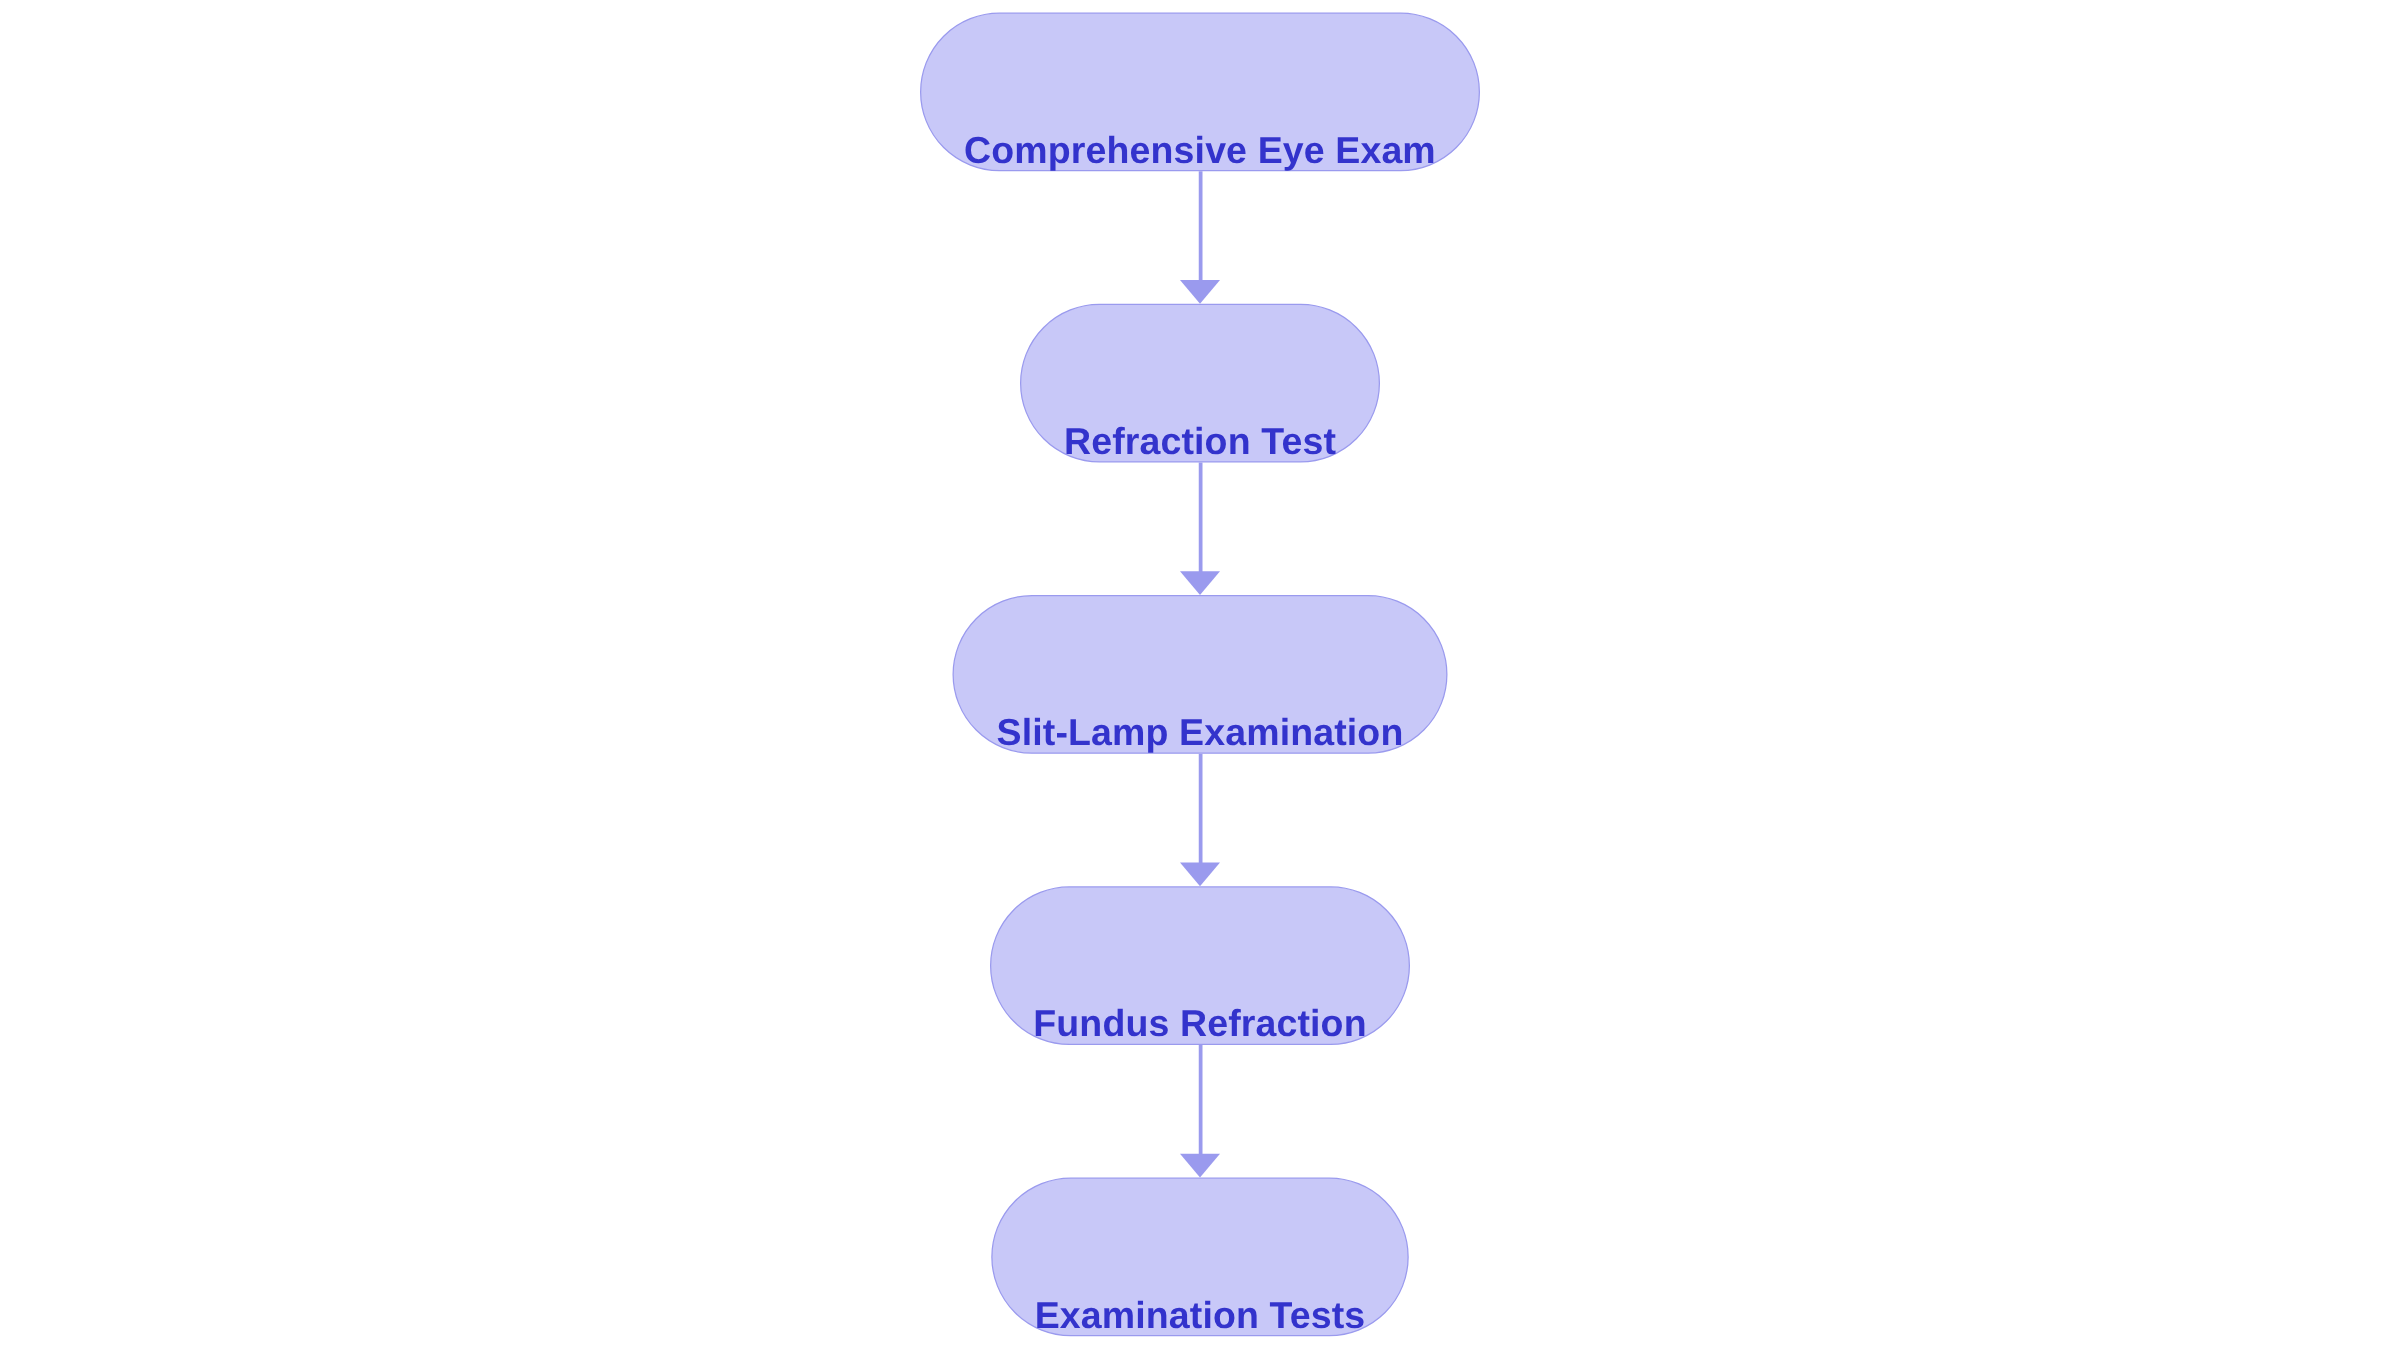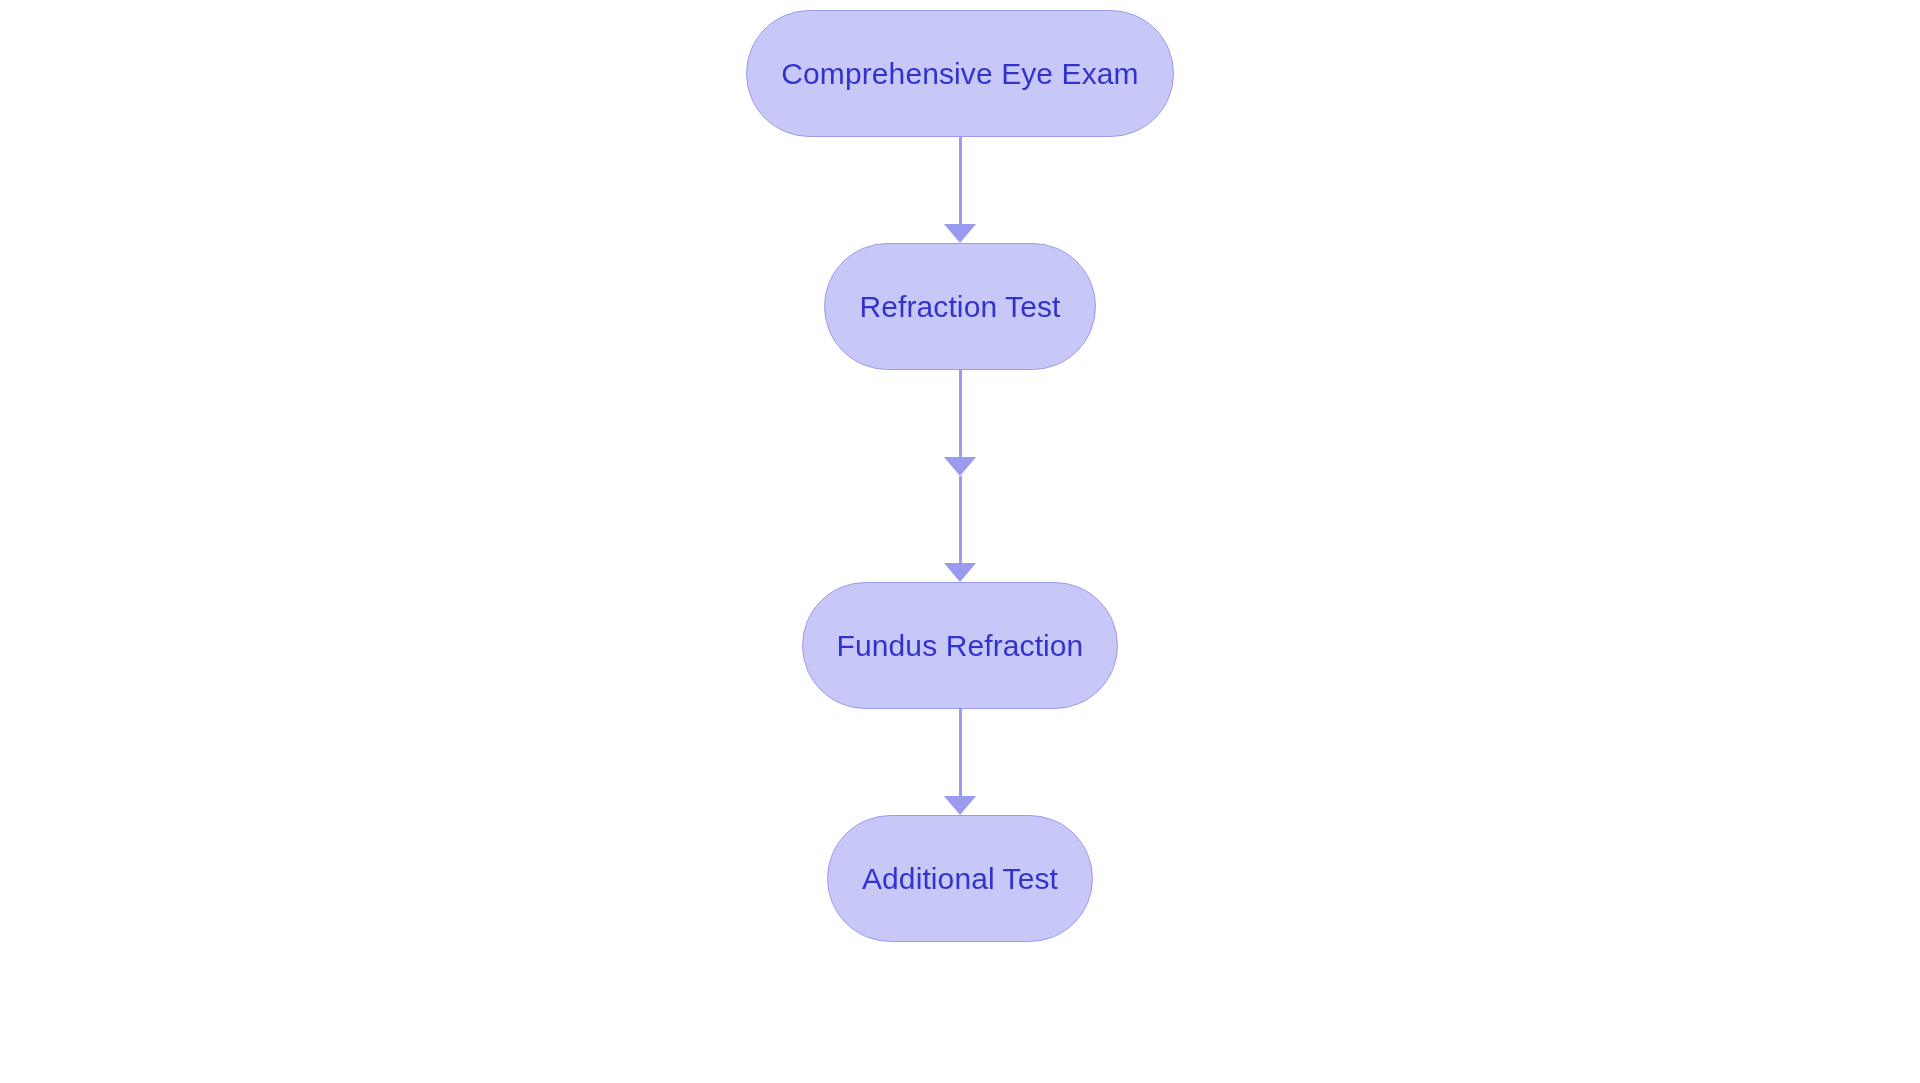--- a/index.html
+++ b/index.html
@@ -30,24 +30,24 @@
     flex-direction: column;
     align-items: center;
   }
   .node {
     box-sizing: border-box;
     background: #c8c8f8;
     border: 1.6px solid #9a9aee;
     border-radius: 64px;
     color: #3333cc;
     font-size: 30px;
-    font-weight: 400;
+    font-weight: 700;
     letter-spacing: 0.1px;
     display: flex;
-    align-items: center;
+    align-items: flex-end;
     justify-content: center;
     white-space: nowrap;
     line-height: 1;
     padding: 0 34px;
     height: 127px;
     user-select: none;
   }
   .node-label {
     display: block;
     pointer-events: none;
@@ -95,33 +95,36 @@
 
     <div class="node">
       <span class="node-label">Refraction Test</span>
     </div>
 
     <div class="connector">
       <div class="connector-line"></div>
       <div class="connector-head"></div>
     </div>
 
+    <div class="node">
+      <span class="node-label">Slit-Lamp Examination</span>
+    </div>
 
     <div class="connector">
       <div class="connector-line"></div>
       <div class="connector-head"></div>
     </div>
 
     <div class="node">
       <span class="node-label">Fundus Refraction</span>
     </div>
 
     <div class="connector">
       <div class="connector-line"></div>
       <div class="connector-head"></div>
     </div>
 
     <div class="node">
-      <span class="node-label">Additional Test</span>
+      <span class="node-label">Examination Tests</span>
     </div>
 
   </div>
 </div>
 
 </body></html>

